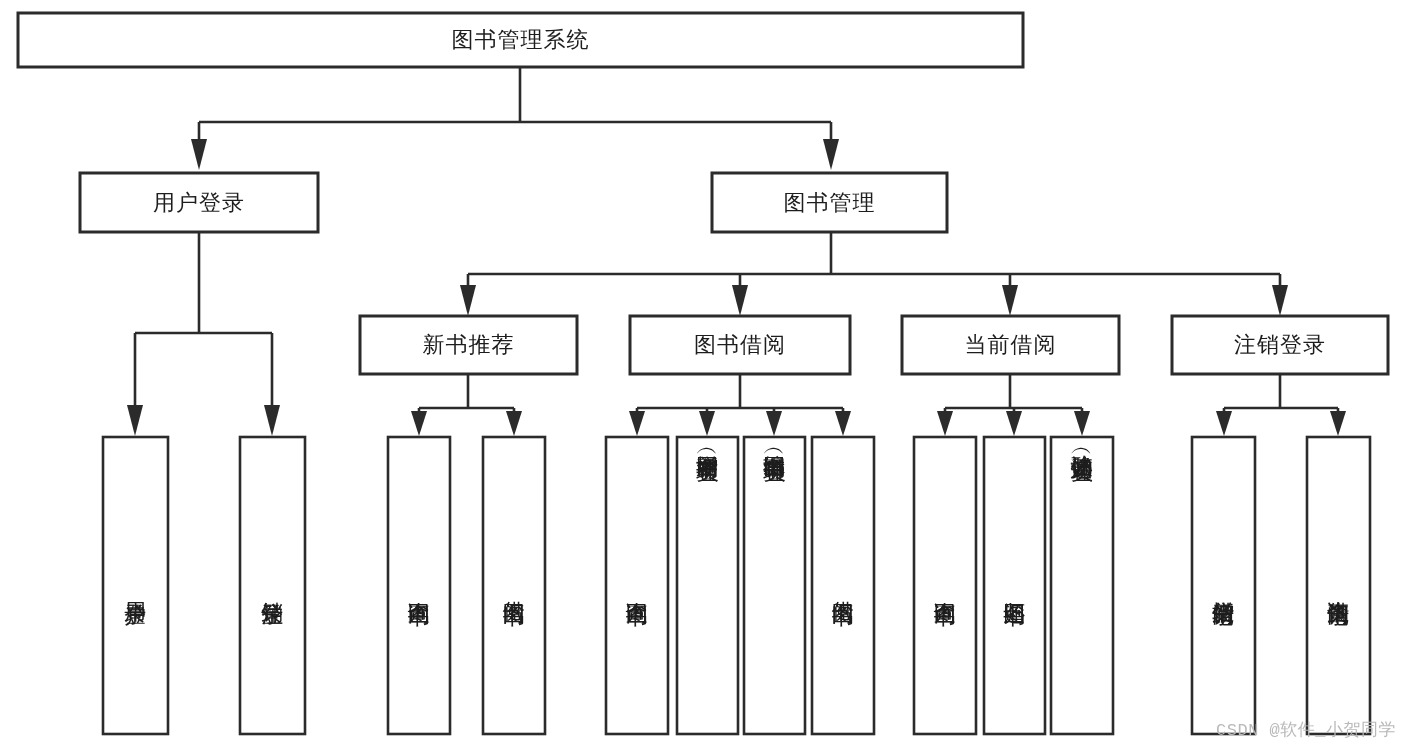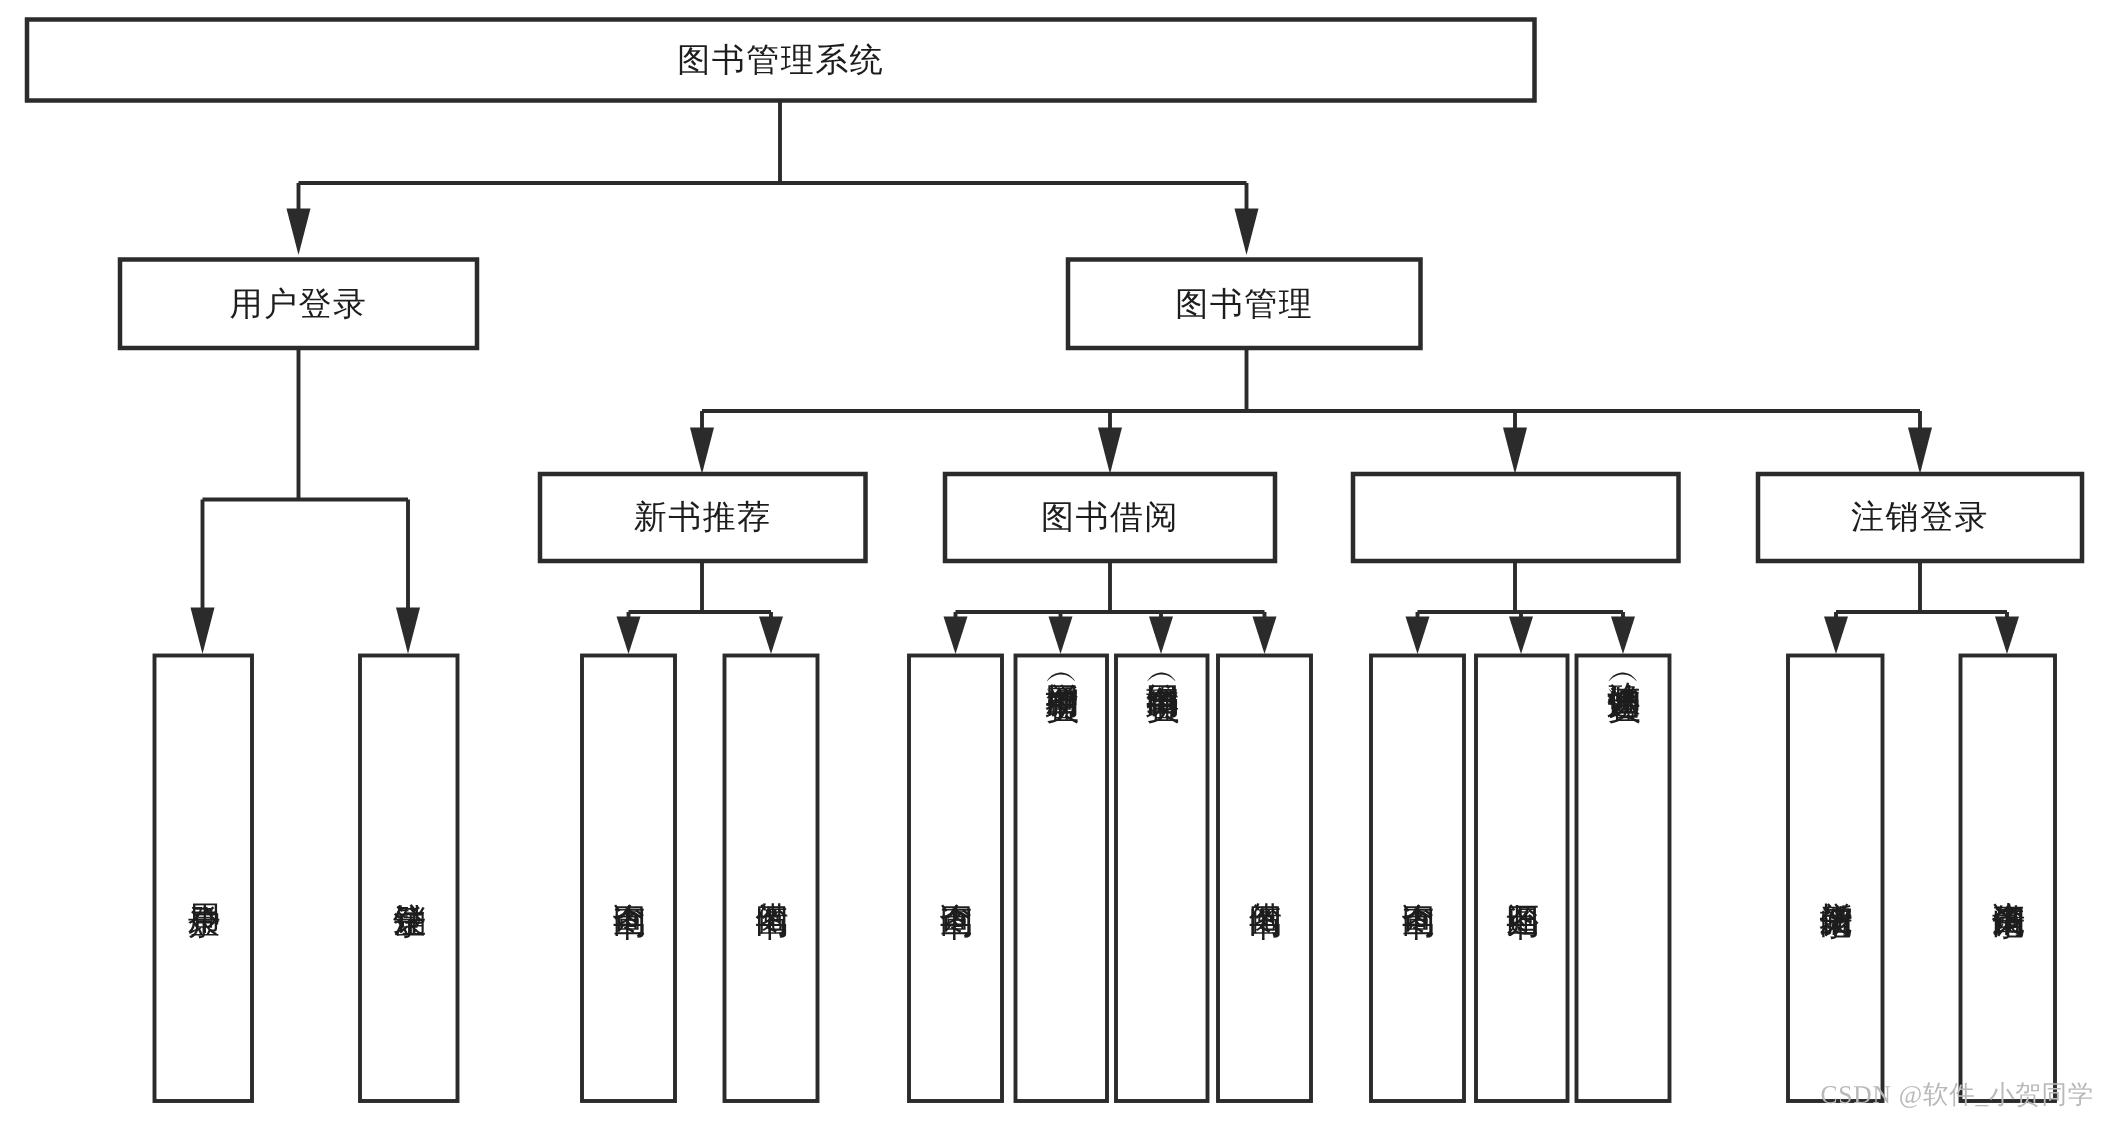--- a/index.html
+++ b/index.html
@@ -77,21 +77,21 @@
     font-family: "DejaVu Sans", "Liberation Sans", sans-serif;
     font-size: 22px;
     color: #1d1d1d;
     letter-spacing: 1px;
     white-space: nowrap;
   }
   #watermark {
     position: absolute;
     right: 9px;
     bottom: 6px;
-    font-family: Liberation Serif, serif;
+    font-family: Liberation Mono, monospace;
     font-size: 17px;
     color: #b9b9b9;
     letter-spacing: 0.5px;
     white-space: nowrap;
     pointer-events: none;
     margin-top: 44px;
   }
 </style>
 </head>
 <body>
@@ -215,20 +215,23 @@
   </div>
 
   <div class="horiz-text-wrap" style="left:630px; top:316px; width:220px; height:58px;">
     <span class="horiz-text">图书借阅</span>
   </div>
 
   <div class="horiz-text-wrap" style="left:360px; top:316px; width:217px; height:58px;">
     <span class="horiz-text">新书推荐</span>
   </div>
 
+  <div class="horiz-text-wrap" style="left:902px; top:316px; width:217px; height:58px;">
+    <span class="horiz-text">当前借阅</span>
+  </div>
 
   <div class="horiz-text-wrap" style="left:1172px; top:316px; width:216px; height:58px;">
     <span class="horiz-text">注销登录</span>
   </div>
 
   <div class="vert-text-wrap" style="left:103px; top:437px; width:65px; height:297px;">
     <span class="vert-text">用户登录</span>
   </div>
 
   <div class="vert-text-wrap" style="left:240px; top:437px; width:65px; height:297px;">

